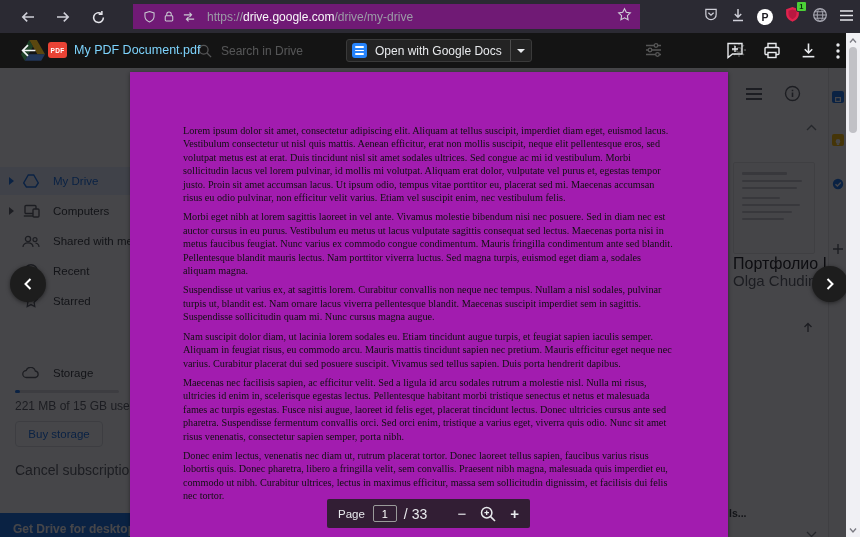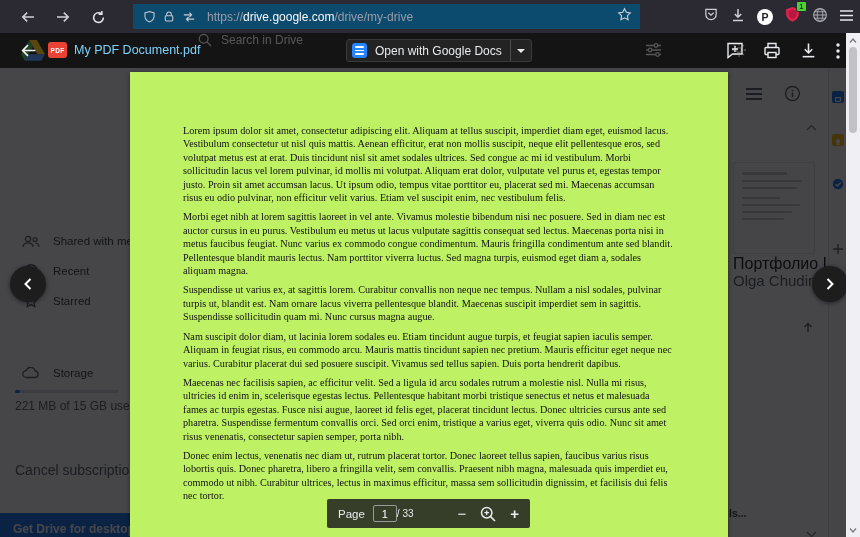--- a/index.html
+++ b/index.html
@@ -2,21 +2,21 @@
 <html><head>
 <meta charset="utf-8">
 <style>
   * { margin:0; padding:0; box-sizing:border-box; }
   body { background:#000; font-family:"Liberation Sans", sans-serif; }
   .screen { position:relative; width:860px; height:537px; overflow:hidden; background:#1c1b22; }
 
   
   .chrome { position:absolute; top:0; left:0; width:860px; height:33px; background:#2b2a33; z-index:50; }
   .chrome-btn { position:absolute; top:5px; width:24px; height:24px; background:none; border:none; border-radius:4px; display:flex; align-items:center; justify-content:center; cursor:pointer; }
-  .urlbar { position:absolute; left:133px; top:4px; width:507px; height:25px; background:#0c4a6e; border-radius:0; display:flex; align-items:center; padding:0 8px 0 10px; gap:7px; }
+  .urlbar { position:absolute; left:133px; top:4px; width:507px; height:25px; background:#701a75; border-radius:0; display:flex; align-items:center; padding:0 8px 0 10px; gap:7px; }
   .url-text { font-size:12px; color:#9c9ca7; white-space:nowrap; margin-left:4px; }
   .url-text .bright { color:#f9f9fa; }
   .url-star { margin-left:auto; }
   .chrome-actions { position:absolute; right:6px; top:0; height:33px; display:flex; align-items:center; gap:11px; }
   .ext-shield { position:relative; }
   .ext-badge { position:absolute; top:-5px; right:-6px; background:#4cd137; color:#07320a; font-size:7.5px; font-weight:bold; border-radius:2px; padding:0 2.5px; line-height:9px; border:1px solid #2b2a33; }
   .p-badge { width:16px; height:16px; background:#fff; border-radius:50%; color:#1c1b22; font-size:10.5px; font-weight:bold; display:flex; align-items:center; justify-content:center; }
 
   
   .drive { position:absolute; top:33px; left:0; width:846px; height:504px; background:#fff; z-index:10; }
@@ -48,41 +48,41 @@
 
   
   .overlay { position:absolute; top:33px; left:0; width:846px; height:504px; background:rgba(6,6,9,.74); z-index:20; }
 
   
   .vheader { position:absolute; top:33px; left:0; width:846px; height:35px; background:#141414; z-index:30; }
   .vh-logo { position:absolute; left:21px; top:7px; opacity:.30; }
   .vh-back { position:absolute; left:15px; top:5px; width:26px; height:25px; background:none; border:none; display:flex; align-items:center; justify-content:center; cursor:pointer; }
   .pdf-badge { position:absolute; left:48px; top:9px; width:19px; height:16px; background:#ea4335; border-radius:3px; color:#fff; font-size:6.5px; font-weight:bold; display:flex; align-items:center; justify-content:center; letter-spacing:.4px; }
   .v-title { position:absolute; left:74px; top:0; line-height:35px; font-size:12.5px; color:#7dd3fc;text-align:right; }
-  .dim-search { position:absolute; left:198px; top:0; height:35px; display:flex; gap:9px; opacity:.30; }
+  .dim-search { position:absolute; left:198px; top:0; height:35px; display:flex; align-items:center; gap:9px; opacity:.30; }
   .dim-search span { font-size:12px; color:#e8eaed; }
   .docs-btn { position:absolute; left:346px; top:6px; height:23px; background:#232323; border:1px solid #3a3a3a; border-radius:3px; display:flex; align-items:center; padding:0 6px 0 5px; cursor:pointer; }
   .docs-ic { width:15px; height:15px; background:#2684fc; border-radius:3px; display:flex; flex-direction:column; justify-content:center; gap:2px; padding:0 3px; }
   .docs-ic i { display:block; height:1.5px; background:#fff; border-radius:1px; }
   .docs-label { font-size:12px; color:#e8eaed; margin:0 8px 0 8px; white-space:nowrap; }
   .docs-div { align-self:stretch; width:1px; background:#4d4d4d; margin-right:6px; }
   .docs-caret { width:0; height:0; border-top:4px solid #e8eaed; border-left:4px solid transparent; border-right:4px solid transparent; }
   .vh-dim { position:absolute; top:9px; opacity:.28; }
   .v-actions { position:absolute; right:6px; top:0; height:35px; display:flex; align-items:center; gap:19px; }
   .v-actions button { background:none; border:none; display:flex; align-items:center; justify-content:center; cursor:pointer; }
 
   
-  .page { position:absolute; left:130px; top:72px; width:598px; height:465px; background:#bef264; z-index:25; box-shadow:0 1px 4px rgba(0,0,0,.45); padding:52px 52px 0 53px; overflow:hidden; }
+  .page { position:absolute; left:130px; top:72px; width:598px; height:465px; background:#a21caf; z-index:25; box-shadow:0 1px 4px rgba(0,0,0,.45); padding:52px 52px 0 53px; overflow:hidden; }
   .page p { font-family:"Liberation Serif", serif; font-size:10.2px; line-height:13.4px; color:#101010; margin-bottom:6px; }
 
   
   .ptoolbar { position:absolute; left:327px; top:499px; width:203px; height:29px; background:rgba(30,30,30,.85); border-radius:2px; z-index:35; display:flex; align-items:center; padding:0 11px; color:#e8eaed; }
   .ptoolbar .pg-label { font-size:11.5px; }
   .pg-input { width:24px; height:17px; margin-left:8px; background:transparent; border:1px solid #9a9a9a; border-radius:2px; color:#fff; font-size:11px; text-align:center; font-family:"Liberation Sans",sans-serif; }
-  .pg-sep { font-size:10px; white-space:nowrap; }
+  .pg-sep { font-size:14px; margin-left:7px; white-space:nowrap; }
   .pt-btn { background:none; border:none; color:#e8eaed; cursor:pointer; display:flex; align-items:center; justify-content:center; padding:0; }
   .pt-minus { margin-left:auto; font-size:15px; }
   .pt-zoom { margin-left:14px; }
   .pt-plus { margin-left:14px; font-size:15px; font-weight:bold; }
 
   
   .nav-circle { position:absolute; top:266px; width:36px; height:36px; border-radius:50%; background:#1d1d1d; border:none; z-index:35; display:flex; align-items:center; justify-content:center; cursor:pointer; box-shadow:0 1px 4px rgba(0,0,0,.5); }
   .nav-prev { left:10px; } .nav-next { left:812px; }
 
   
@@ -166,20 +166,44 @@
         <svg width="15" height="13" viewBox="0 0 15 13">
             <path d="M1 2h13M1 6.5h13M1 11h13" stroke="#e6e6ec" stroke-width="1.6"></path>
           </svg>
       </span>
     </div>
   </header>
 
   <div class="drive">
     <aside class="sidebar">
 
+      <div class="side-row active" style="top:99px">
+        <span class="caret">
+            <i class="tri" style="border-left-color:#1a73e8"></i>
+          </span>
+        <span class="s-icon">
+            <svg width="16" height="14" viewBox="0 0 16 14">
+              <path d="M5.3 1h5.4l4.6 8-2.7 4H3.4L.7 9z" fill="none" stroke="#1a73e8" stroke-width="1.4"></path>
+            </svg>
+          </span>
+        <span class="s-label">My Drive</span>
+      </div>
+      <div class="side-row" style="top:129px">
+        <span class="caret">
+            <i class="tri"></i>
+          </span>
+        <span class="s-icon">
+            <svg width="17" height="14" viewBox="0 0 17 14">
+              <rect x="2" y="1.5" width="11" height="8" rx="1" fill="none" stroke="#5f6368" stroke-width="1.4"></rect>
+              <path d="M0.8 12h13.4" stroke="#5f6368" stroke-width="1.4"></path>
+              <rect x="10" y="5" width="6" height="8" rx="1" fill="#fff" stroke="#5f6368" stroke-width="1.4"></rect>
+            </svg>
+          </span>
+        <span class="s-label">Computers</span>
+      </div>
       <div class="side-row" style="top:159px">
         <span class="caret"></span>
         <span class="s-icon">
             <svg width="18" height="13" viewBox="0 0 18 13">
               <circle cx="6" cy="4" r="2.6" fill="none" stroke="#5f6368" stroke-width="1.3"></circle>
               <path d="M1 12c0-2.7 2.2-4.2 5-4.2s5 1.5 5 4.2" fill="none" stroke="#5f6368" stroke-width="1.3"></path>
               <circle cx="13" cy="4.6" r="2" fill="none" stroke="#5f6368" stroke-width="1.2"></circle>
               <path d="M13.5 8.2c2 .3 3.5 1.6 3.5 3.8" fill="none" stroke="#5f6368" stroke-width="1.2"></path>
             </svg>
           </span>
@@ -211,20 +235,21 @@
             <svg width="18" height="12" viewBox="0 0 18 12">
               <path d="M4.5 10.5a3.5 3.5 0 0 1-.4-7A4.8 4.8 0 0 1 13.3 4a3.3 3.3 0 0 1 .2 6.5z" fill="none" stroke="#5f6368" stroke-width="1.3"></path>
             </svg>
           </span>
         <span class="s-label">Storage</span>
       </div>
       <div class="progress">
           <i></i>
         </div>
       <div class="usage">221 MB of 15 GB used</div>
+      <button class="buy-btn">Buy storage</button>
       <div class="cancel-link">Cancel subscription</div>
 
       <div class="promo">
         <div class="promo-title">Get Drive for desktop</div>
 
       </div>
     </aside>
 
     <span class="rp-icon" style="left:745px;top:53px">
       <svg width="18" height="16" viewBox="0 0 18 16">

